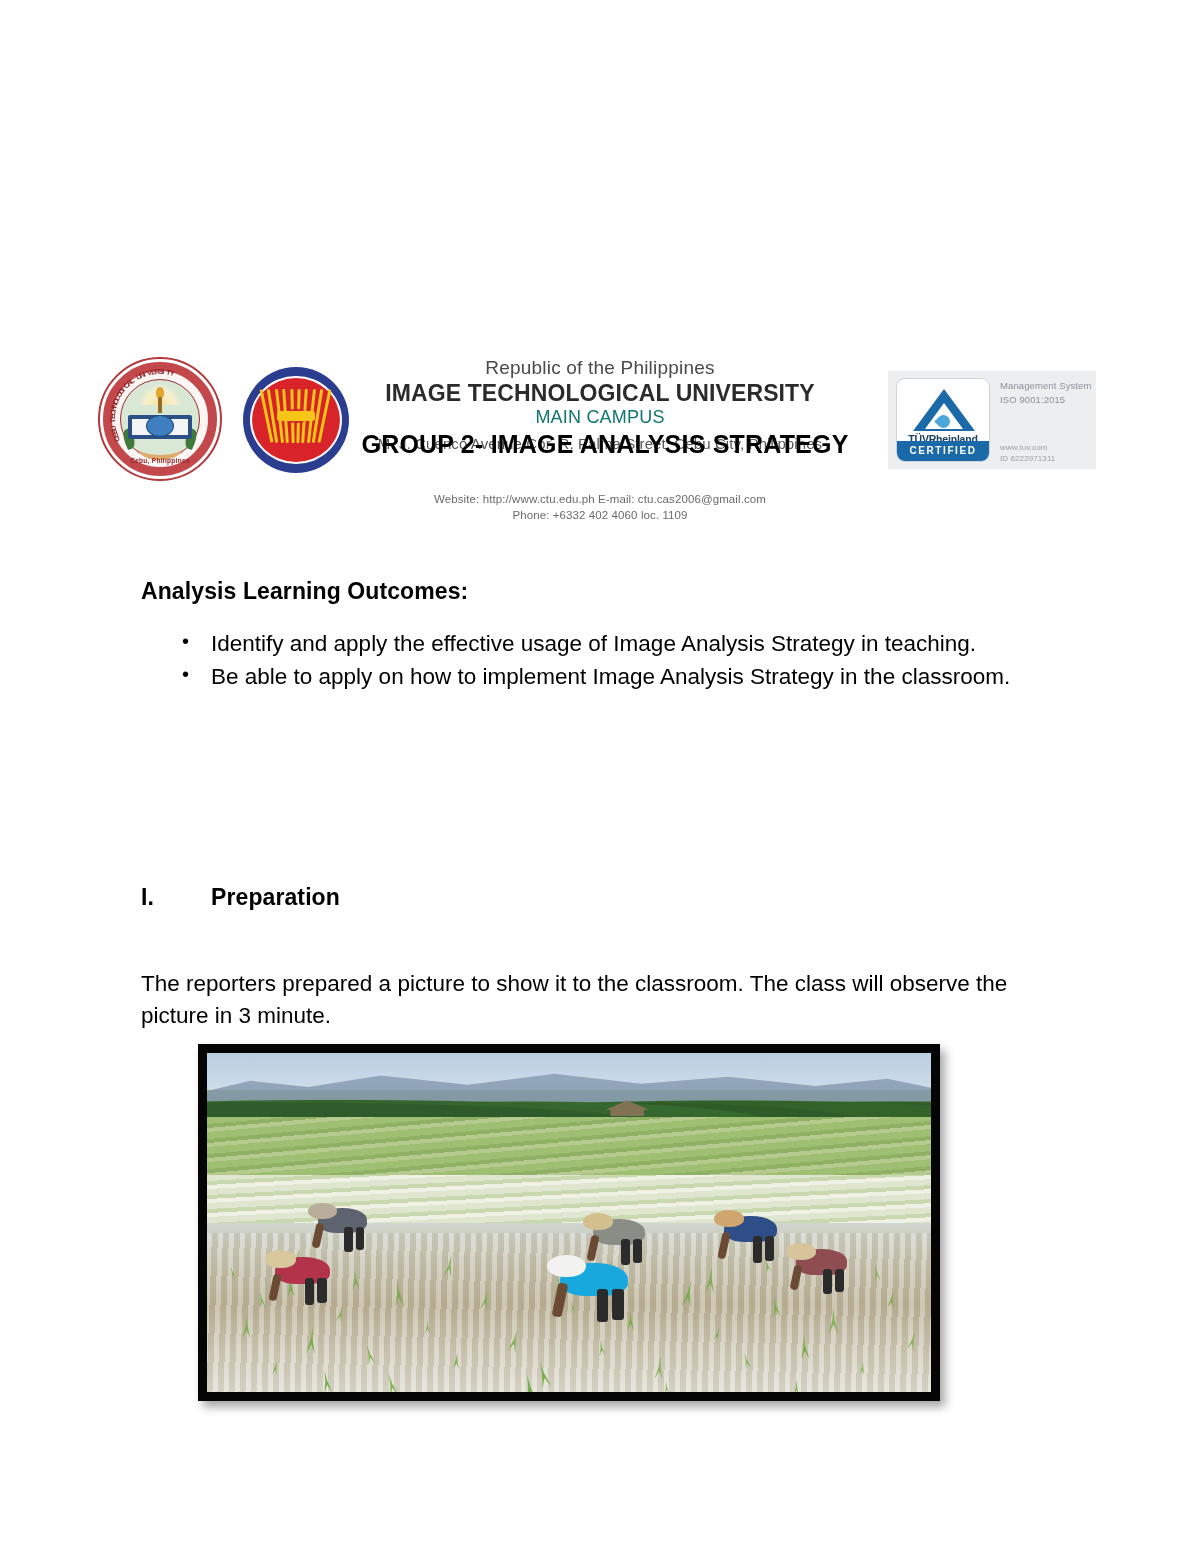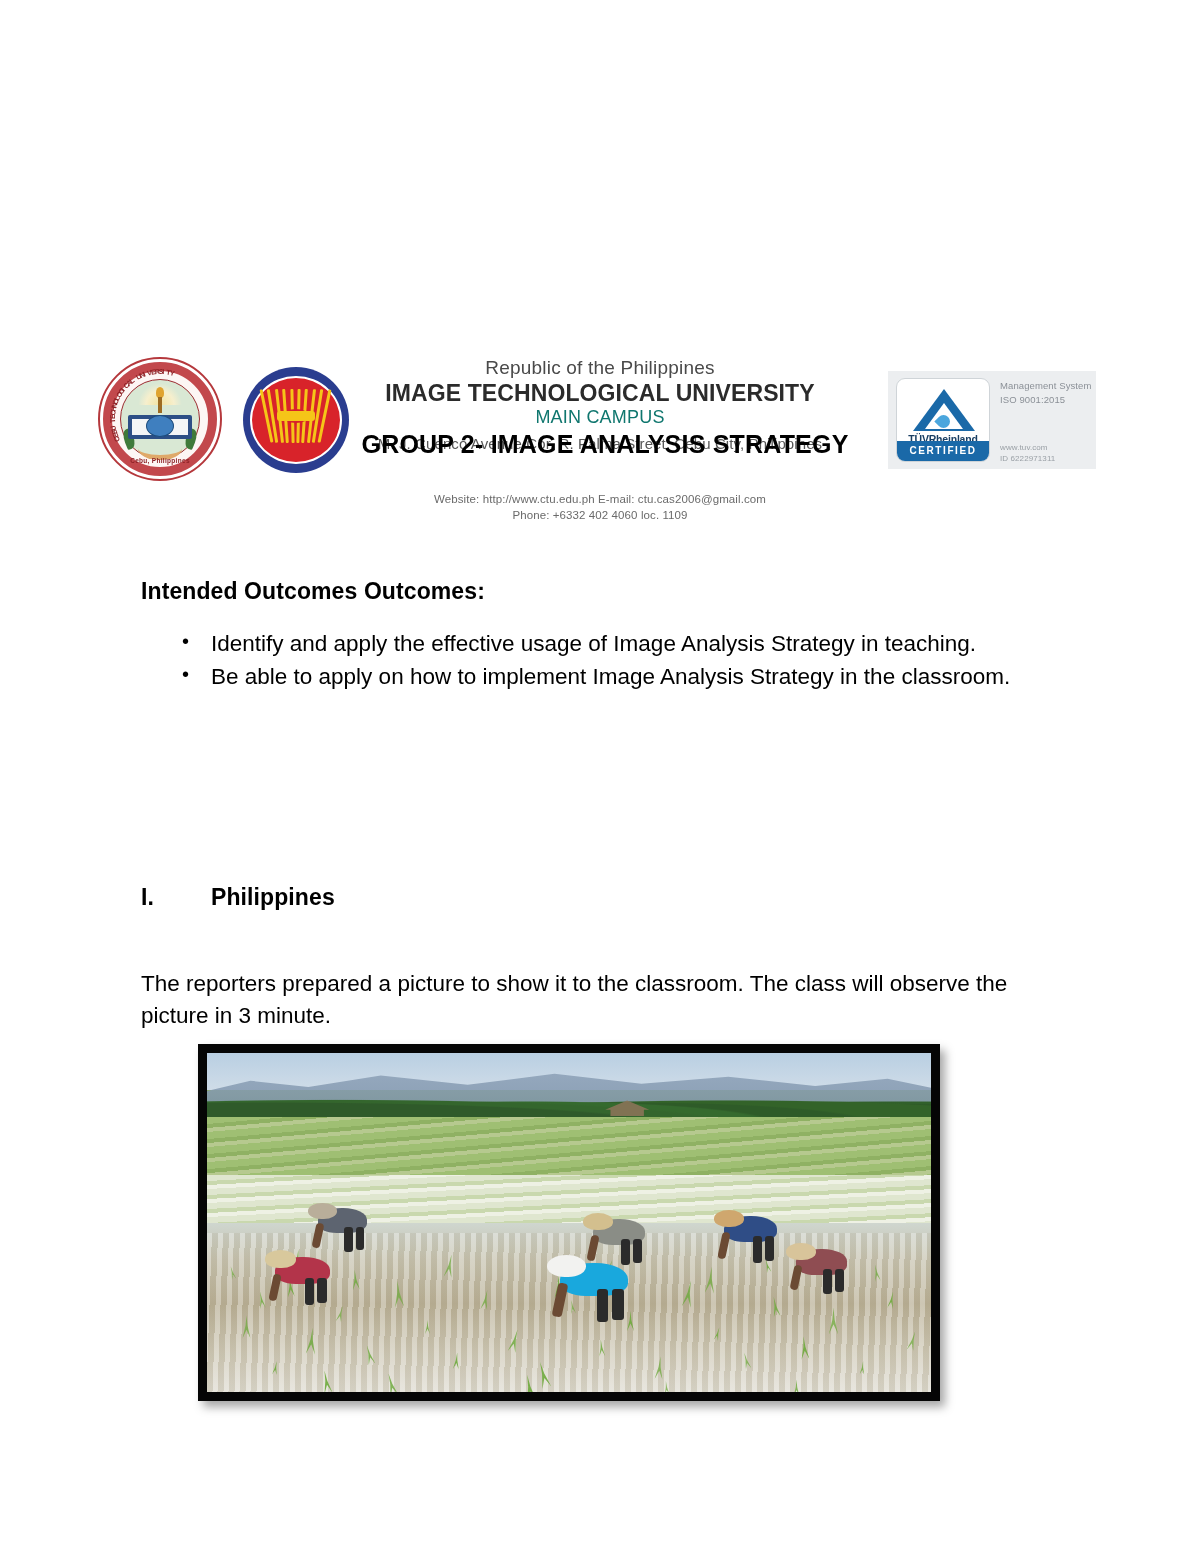--- a/index.html
+++ b/index.html
@@ -625,35 +625,35 @@
       <div class="url">
         <div>www.tuv.com</div>
         <div>ID 6222971311</div>
       </div>
     </div>
   </div>
 </div>
 
 <div class="doc-title">GROUP 2- IMAGE ANALYSIS STRATEGY</div>
 
-<div class="ilo-heading">Intended Outcomes Outcomes:</div>
+<div class="ilo-heading">Analysis Learning Outcomes:</div>
 
 <div class="ilo-list">
   <div class="ilo-item">
     <span class="bullet">•</span>
     <span>Identify and apply the effective usage of Image Analysis Strategy in teaching.</span>
   </div>
   <div class="ilo-item">
     <span class="bullet">•</span>
     <span>Be able to apply on how to implement Image Analysis Strategy in the classroom.</span>
   </div>
 </div>
 
 <div class="sec-heading">
-  <span class="num">I.</span><span>Philippines</span>
+  <span class="num">I.</span><span>Preparation</span>
 </div>
 
 <div class="body-para">The reporters prepared a picture to show it to the classroom. The class will observe the picture in 3 minute.</div>
 
 <div class="photo-frame">
   <div class="photo">
     <div class="ph-sky"></div>
     <div class="ph-mtn"></div>
     <div class="ph-trees"></div>
     <div class="ph-hut"></div>

